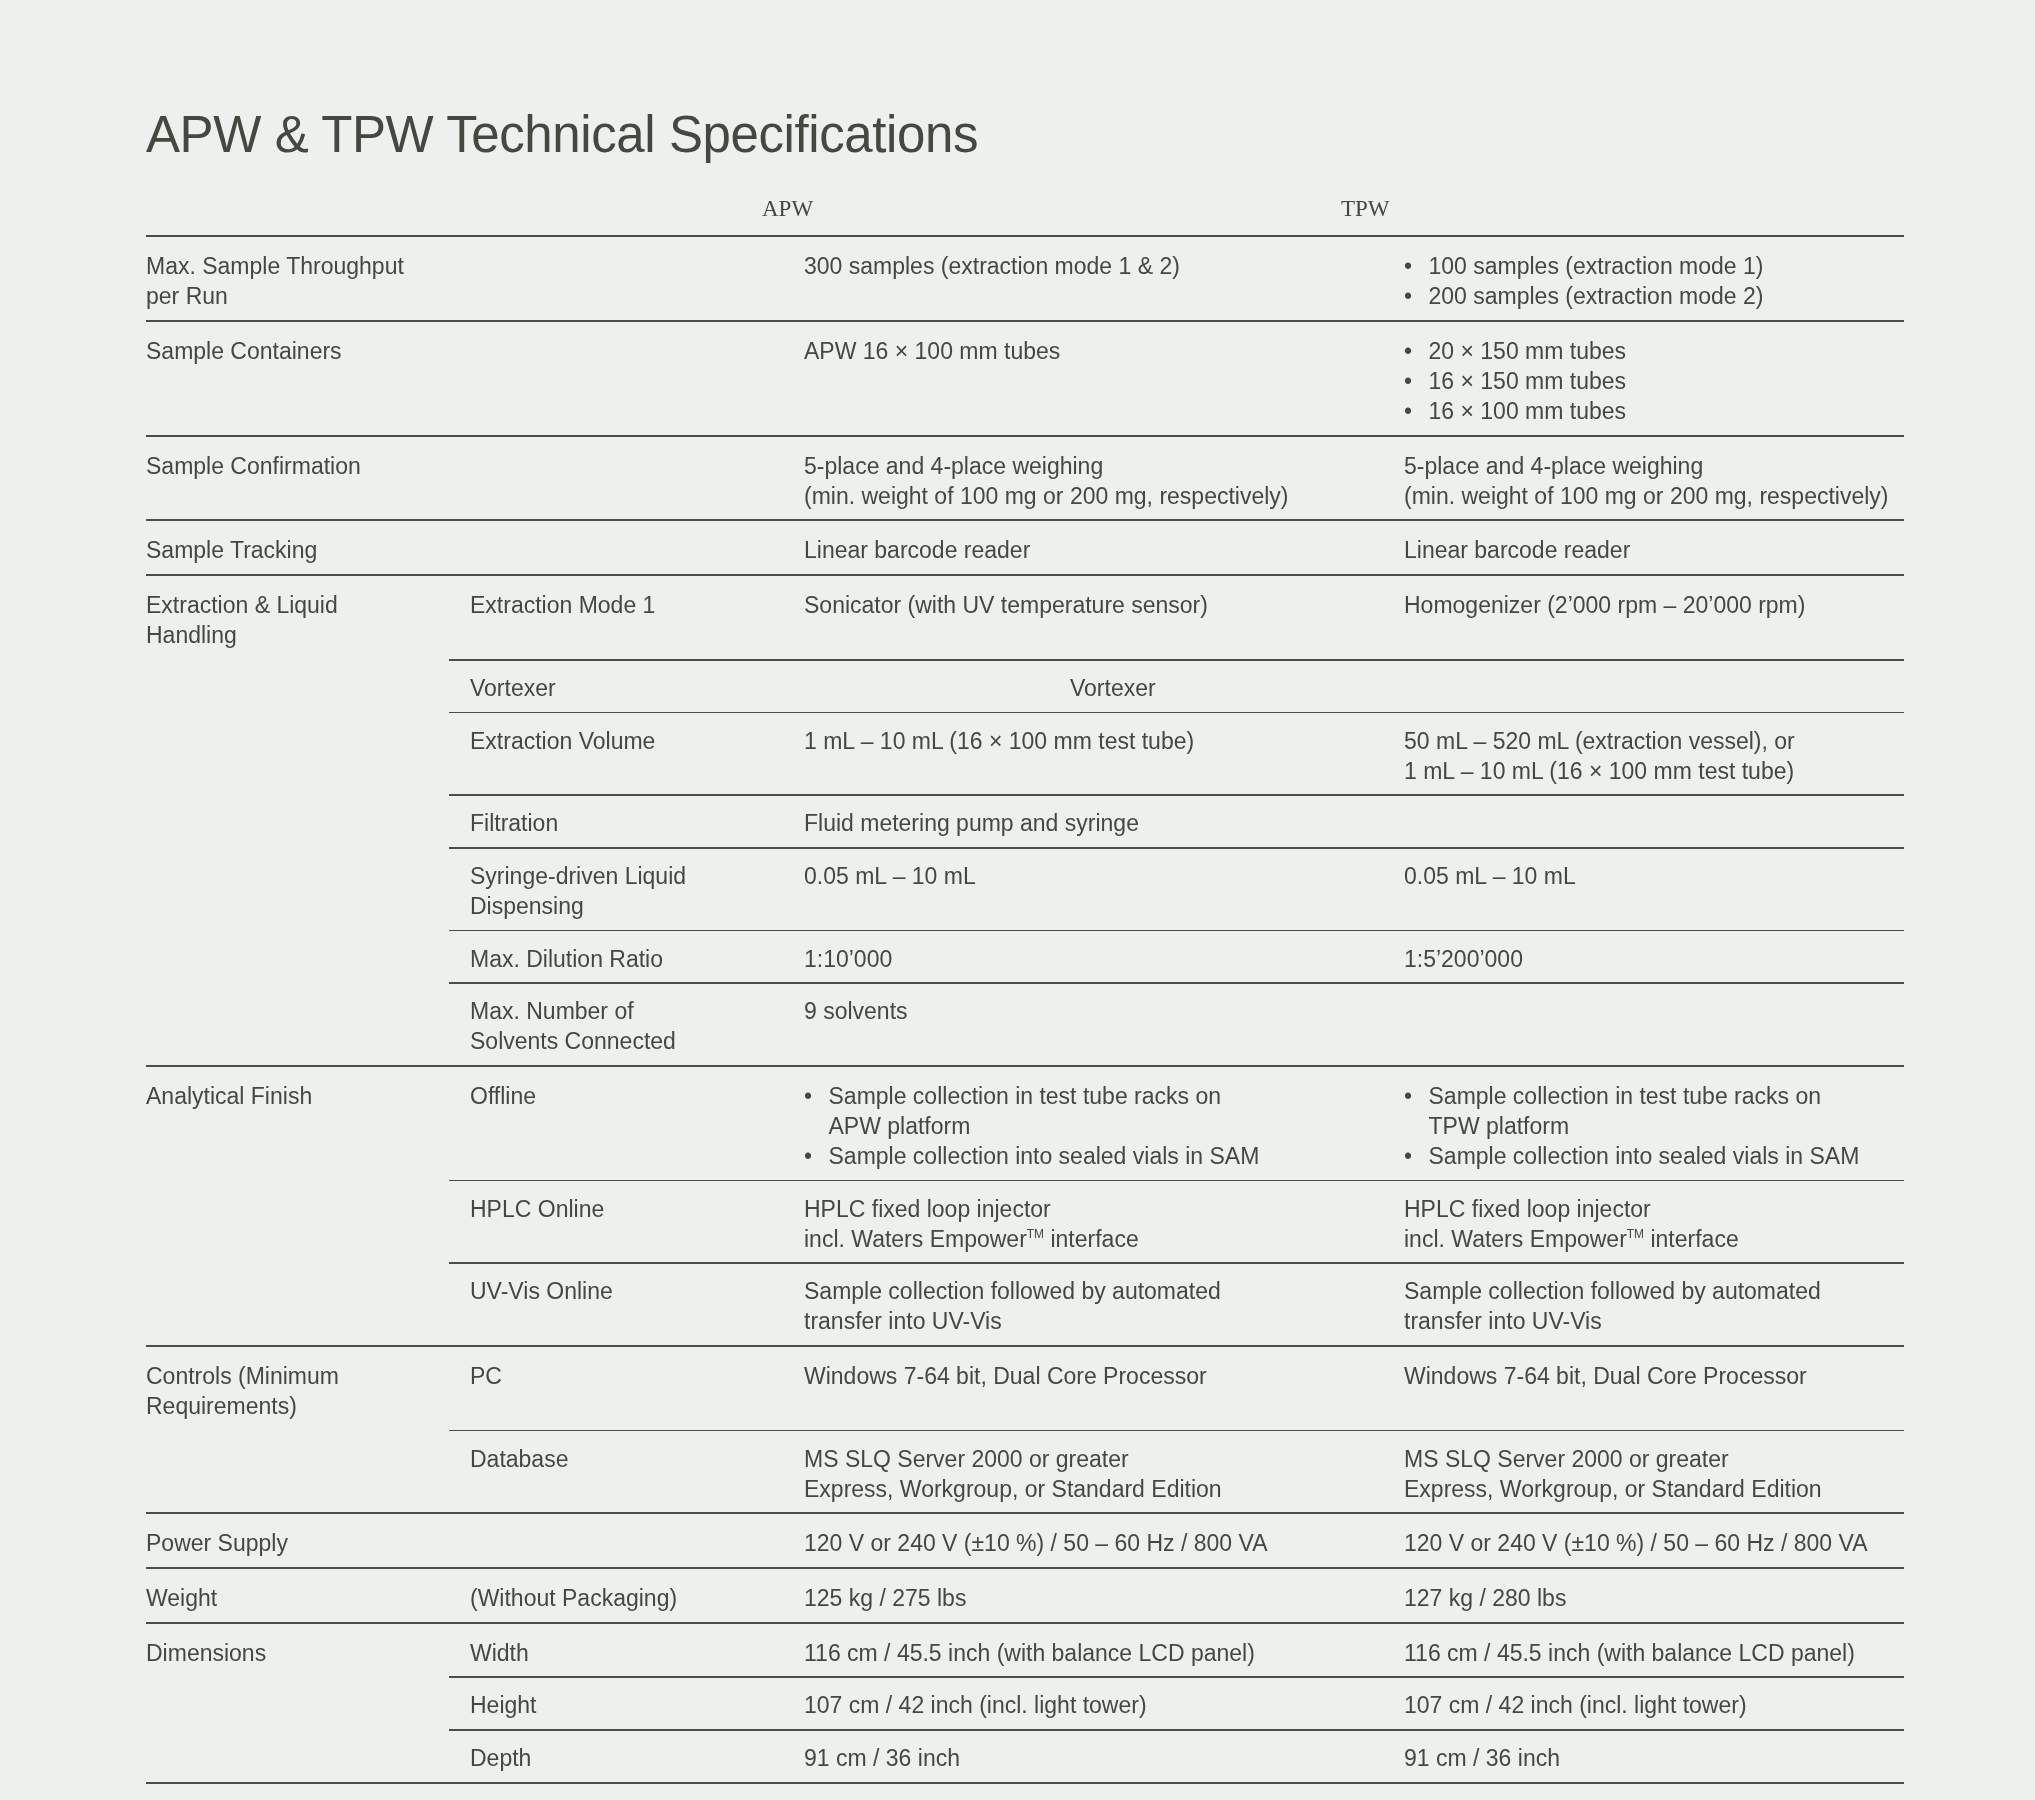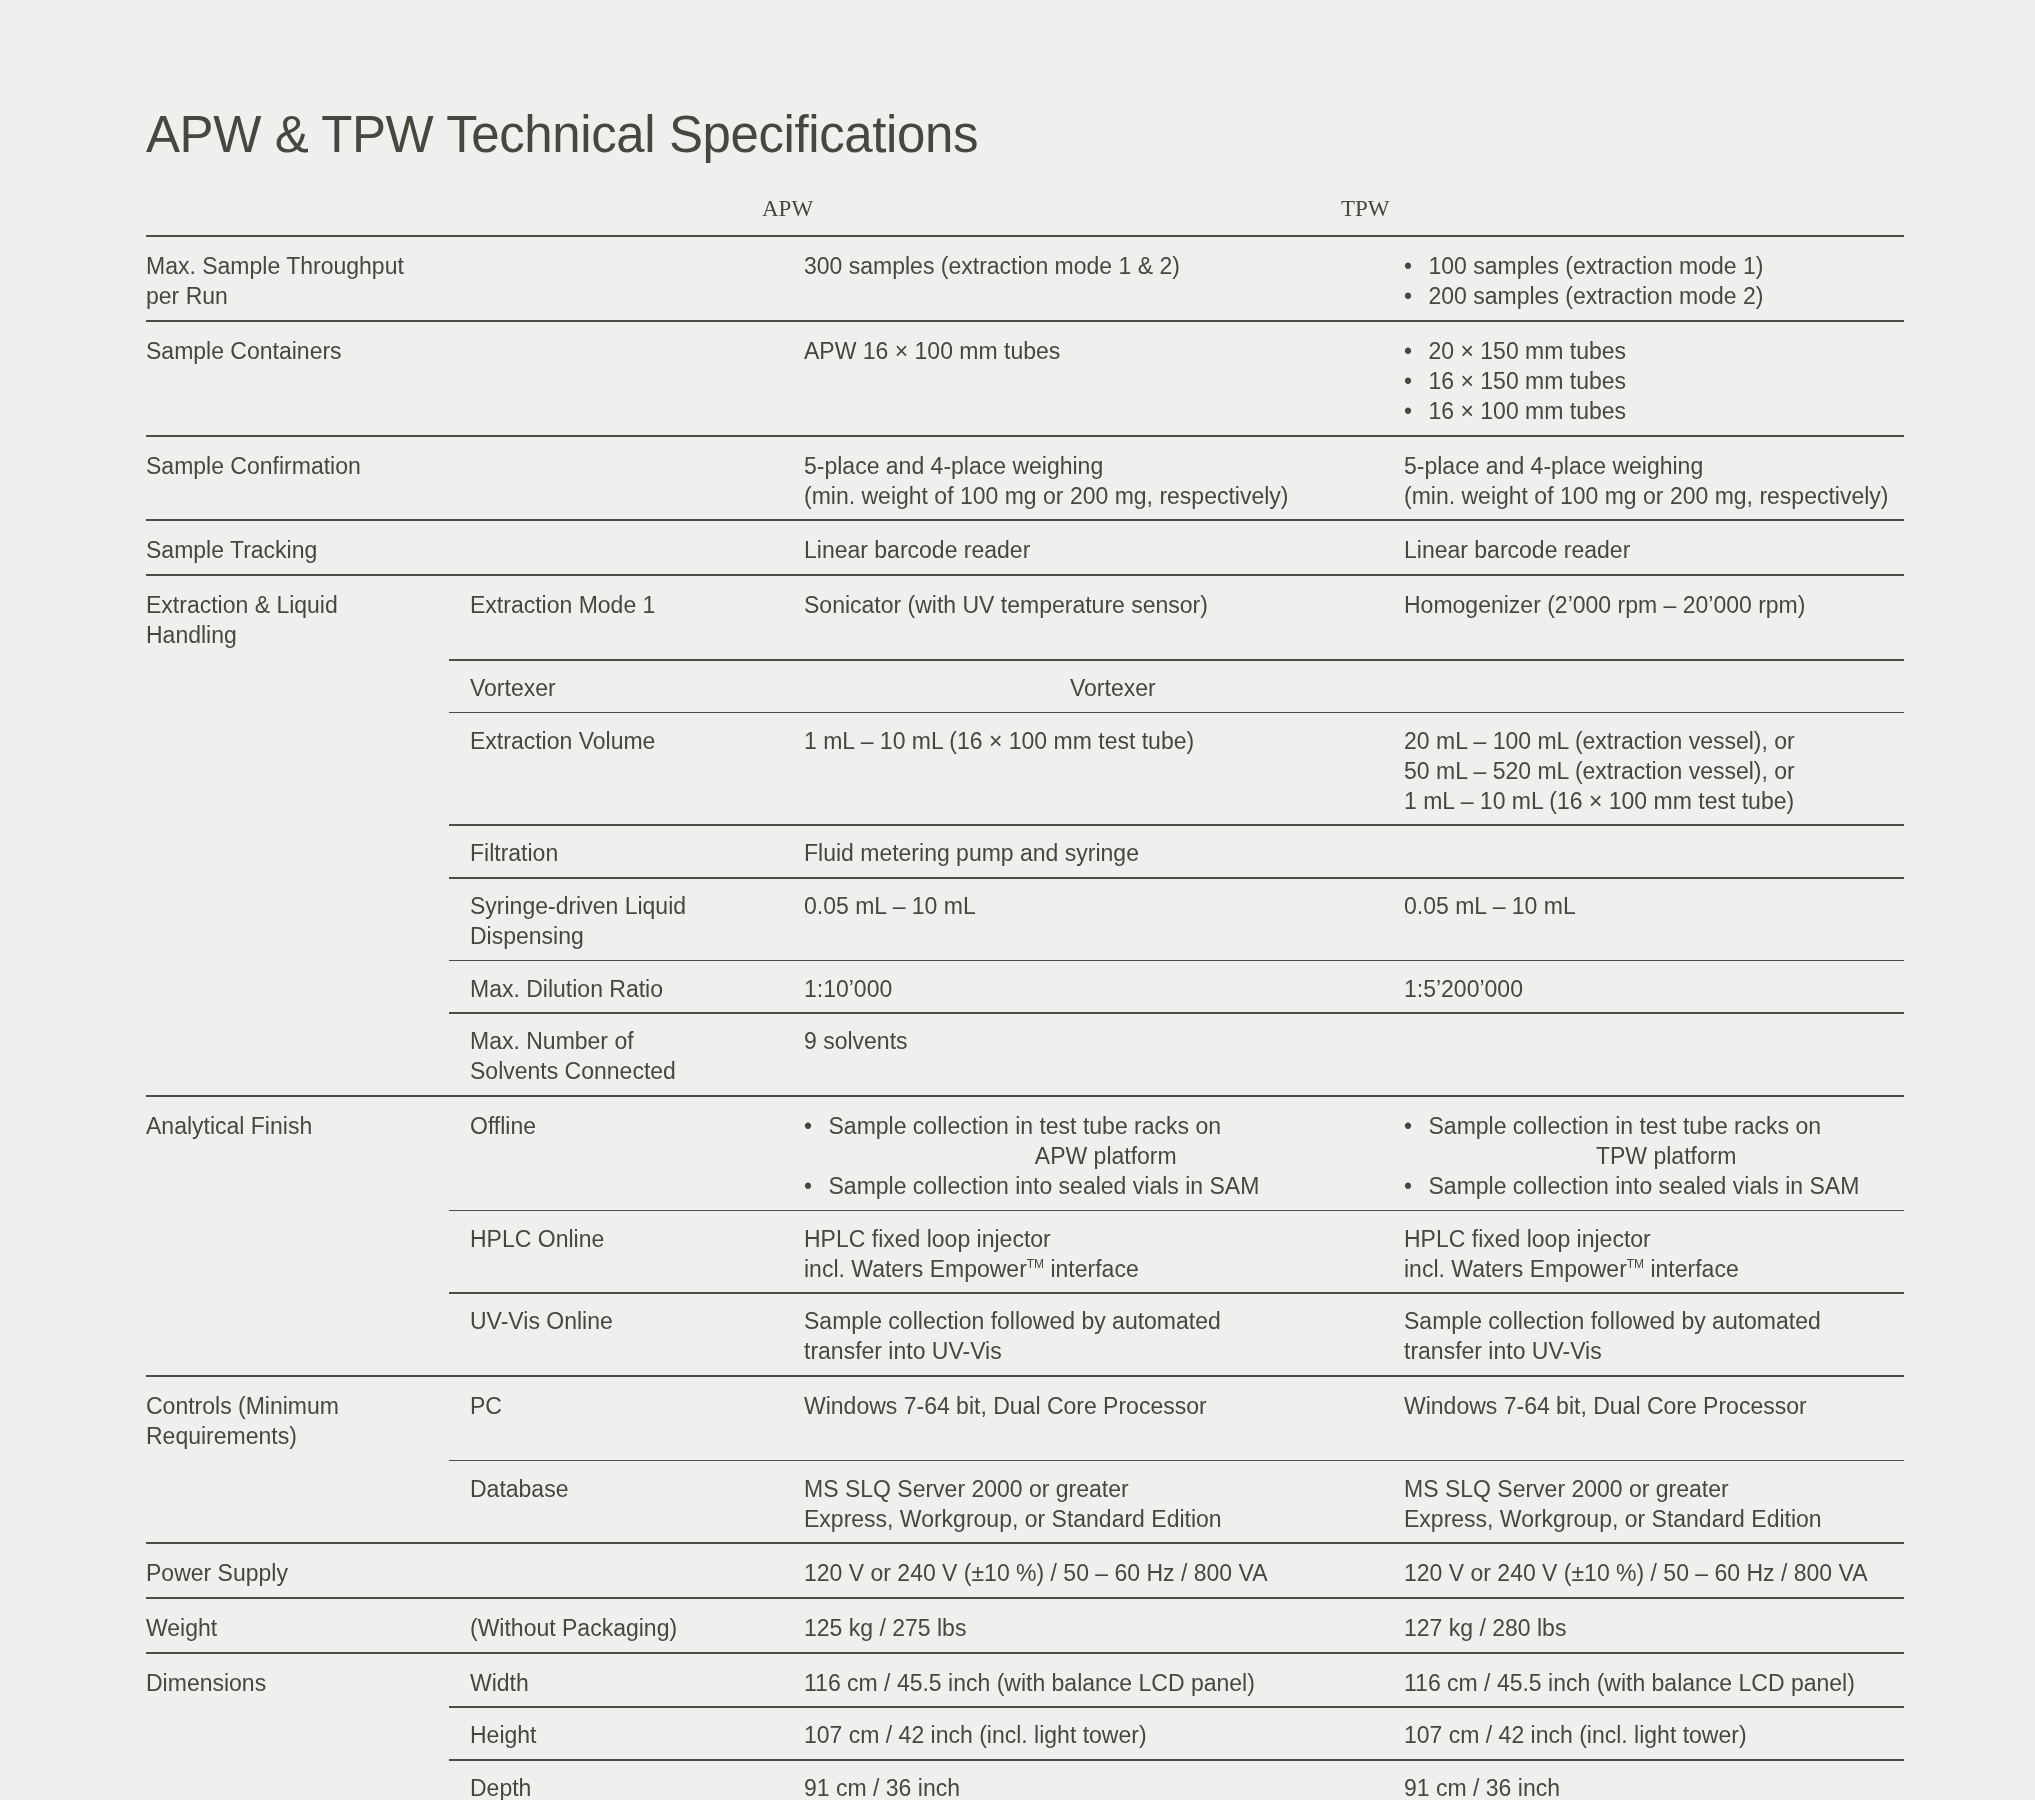--- a/index.html
+++ b/index.html
@@ -37,21 +37,21 @@
   .row + .row::before{
     content:"";
     position:absolute;top:0;left:303px;right:0;height:1.7px;
     background:var(--line);
   }
   .cell{padding:14px 21px 8.7px 0;}
   .c4.cell{padding-right:0;}
   .line{line-height:30px;}
   .li{display:flex;line-height:30px;}
   .mk{width:24.5px;flex:none;}
-  .cont{padding-left:24.5px;text-align:center;}
+  .cont{padding-left:24.5px;}
   sup{font-size:0.52em;vertical-align:super;line-height:0;}
 </style>
 </head>
 <body>
 
 <div class="sheet">
   <h1 class="title">APW &amp; TPW Technical Specifications</h1>
 
   <div class="spec-table">
 
@@ -170,21 +170,20 @@
       </div>
       <div class="row">
         <div class="c1 cell"></div>
         <div class="c2 cell">
           <div class="line">Extraction Volume</div>
         </div>
         <div class="c3 cell">
           <div class="line">1 mL – 10 mL (16 × 100 mm test tube)</div>
         </div>
         <div class="c4 cell">
-          <div class="line">20 mL – 100 mL (extraction vessel), or</div>
           <div class="line">50 mL – 520 mL (extraction vessel), or</div>
           <div class="line">1 mL – 10 mL (16 × 100 mm test tube)</div>
         </div>
       </div>
       <div class="row">
         <div class="c1 cell"></div>
         <div class="c2 cell">
           <div class="line">Filtration</div>
         </div>
         <div class="c4 cell">

